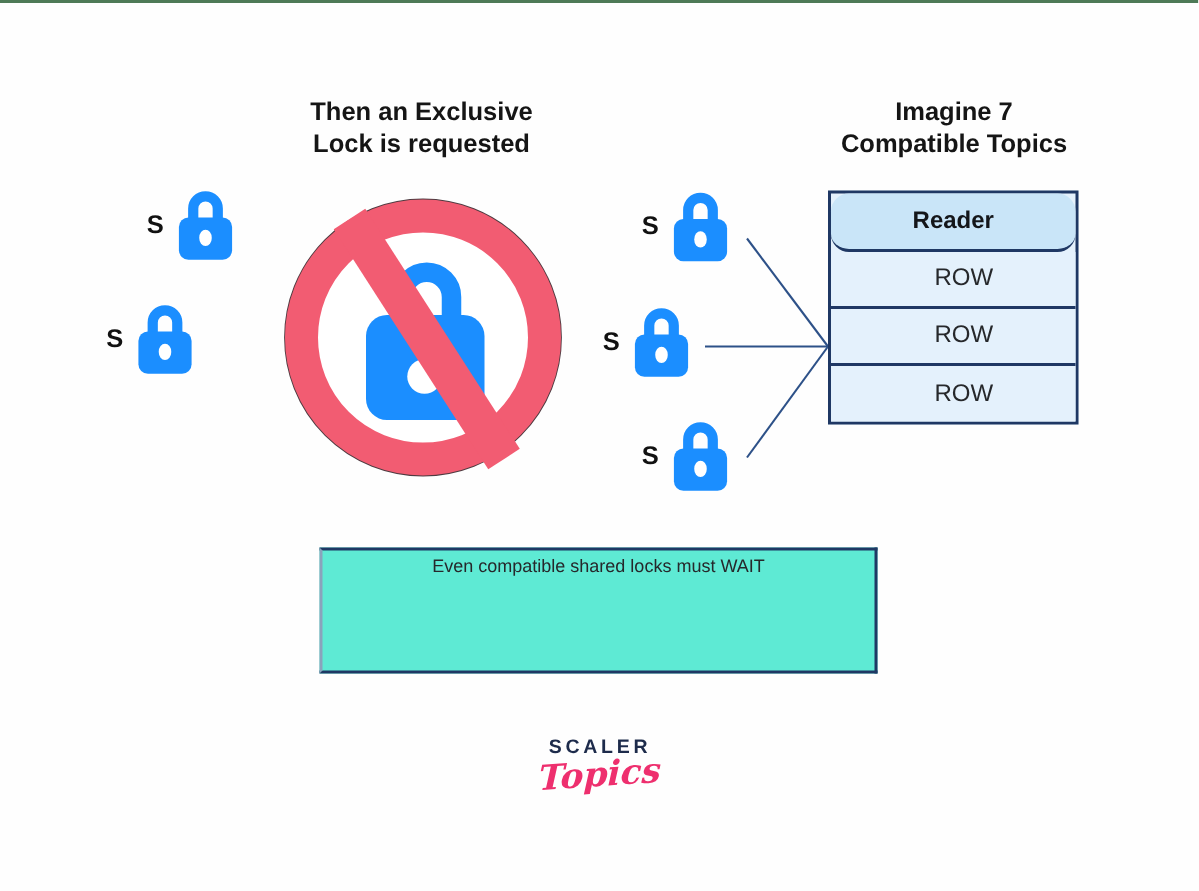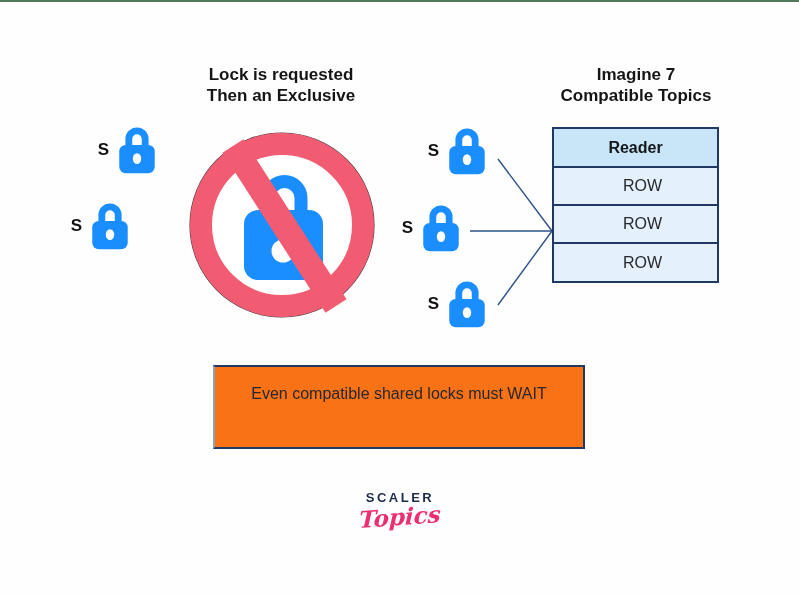--- a/index.html
+++ b/index.html
@@ -15,31 +15,31 @@
   .s-label{font-weight:700;font-size:17px;color:#111;width:13px;text-align:center;}
   .lock-icon{width:40px;height:51px;display:block;}
   .prohibition{position:absolute;left:186px;top:130px;width:192px;height:192px;}
   .connectors{position:absolute;left:0;top:0;width:799px;height:594px;pointer-events:none;}
   .reader-table{
     position:absolute;left:552px;top:127px;width:167px;box-sizing:border-box;
     border:2px solid #1f3864;background:#e4f1fc;
   }
   .reader-table .th{
     height:37px;line-height:37px;text-align:center;font-weight:700;font-size:16px;
-    background:#c9e5f8;border-bottom:2px solid #1f3864;color:#14161a;
+    background:#c9e5f8;border-bottom:2px solid #1f3864;color:#14161a;border-radius:12px;
   }
   .reader-table .td{
     height:36px;line-height:36px;text-align:center;font-size:16px;
     background:#e4f1fc;border-bottom:2px solid #1f3864;color:#26282b;padding-left:14px;
   }
   .reader-table .td:last-child{border-bottom:none;height:37px;line-height:37px;}
   .note-box{
     position:absolute;left:213px;top:365px;width:372px;height:84px;box-sizing:border-box;
-    background:#f97316;border:2px solid #1f3864;border-left-color:#8aa3bc;
-    text-align:center;font-size:16px;line-height:21px;color:#26282b;padding-top:16px;
+    background:#5eead4;border:2px solid #1f3864;border-left-color:#8aa3bc;
+    text-align:center;font-size:12px;line-height:21px;color:#26282b;
   }
   .logo{position:absolute;left:340px;top:490px;width:120px;text-align:center;}
   .logo-scaler{font-size:13px;font-weight:700;letter-spacing:2.5px;color:#1d2b4b;}
   .logo-topics{
     font-family:"DejaVu Serif",serif;font-style:italic;font-weight:700;font-size:23px;
     color:#ee2f6e;margin-top:-2px;transform:rotate(-4deg) skewX(-6deg);
   }
   svg{overflow:visible;}
 </style>
 </head>
@@ -53,22 +53,22 @@
     <defs>
       <symbol id="lock-shape" viewBox="0 0 44 56">
         <path d="M13 28 V16.5 a9 9 0 0 1 18 0 V28" fill="none" stroke="#1b8eff" stroke-width="7.5"></path>
         <rect x="2.5" y="23" width="39" height="31" rx="7" fill="#1b8eff"></rect>
         <ellipse cx="22" cy="38" rx="4.6" ry="6" fill="#ffffff"></ellipse>
       </symbol>
     </defs>
   </svg>
 
   <div class="heading heading-left">
+    <div>Then an Exclusive</div>
     <div>Lock is requested</div>
-    <div>Then an Exclusive</div>
   </div>
   <div class="heading heading-right">
     <div>Imagine 7</div>
     <div>Compatible Topics</div>
   </div>
 
   <div class="lock-unit" style="left:97px;top:124px;">
     <span class="s-label">S</span>
     <svg class="lock-icon" viewBox="0 0 44 56">
         <use href="#lock-shape"></use>

